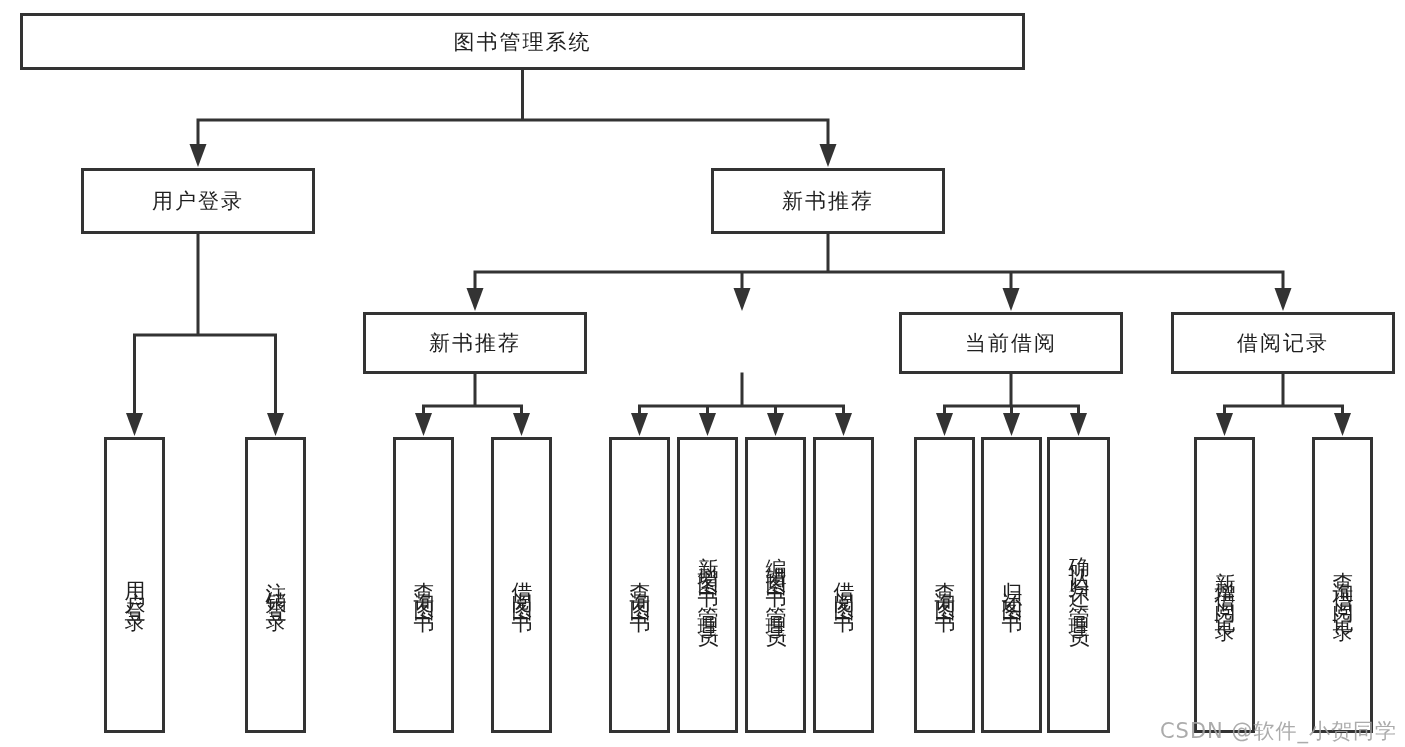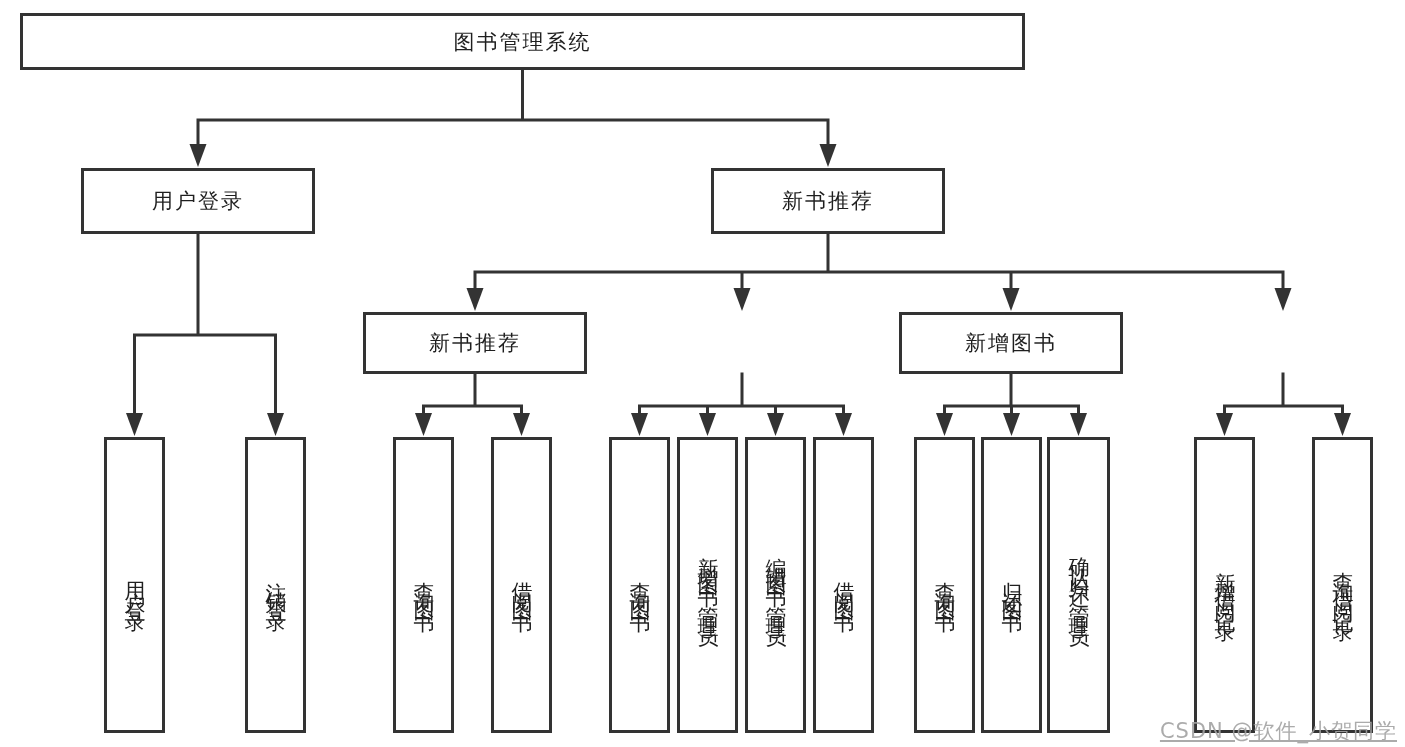--- a/index.html
+++ b/index.html
@@ -34,21 +34,20 @@
     line-height:1;
   }
   #watermark{
     position:absolute;
     right:8px;bottom:2px;
     font-size:21px;
     color:var(--wm);
     opacity:.9;
     letter-spacing:1px;
     white-space:nowrap;
-    text-decoration:underline;
   }
 </style>
 </head>
 <body>
 
 <div id="page">
 
   <svg id="wires" viewBox="0 0 1405 747">
       <path d="M 522.5 70 L 522.5 120 M 198 120 L 828 120 M 198 120 L 198 148 M 828 120 L 828 148" fill="none" stroke="#333333" stroke-width="3" stroke-linecap="square"></path>
       <polygon points="189.5,144 206.5,144 198,167" fill="#333333"></polygon>
@@ -86,21 +85,24 @@
     <span>用户登录</span>
   </div>
   <div class="box h" style="left:711px;top:168px;width:234px;height:66px">
     <span>新书推荐</span>
   </div>
 
   <div class="box h" style="left:363px;top:312px;width:224px;height:62px">
     <span>新书推荐</span>
   </div>
   <div class="box h" style="left:899px;top:312px;width:224px;height:62px">
-    <span>新增图书</span>
+    <span>当前借阅</span>
+  </div>
+  <div class="box h" style="left:1171px;top:312px;width:224px;height:62px">
+    <span>借阅记录</span>
   </div>
 
   <div class="box v" style="left:104px;top:437px;width:61px;height:296px">
     <span>用户登录</span>
   </div>
   <div class="box v" style="left:245px;top:437px;width:61px;height:296px">
     <span>注销登录</span>
   </div>
 
   <div class="box v" style="left:393px;top:437px;width:61px;height:296px">

